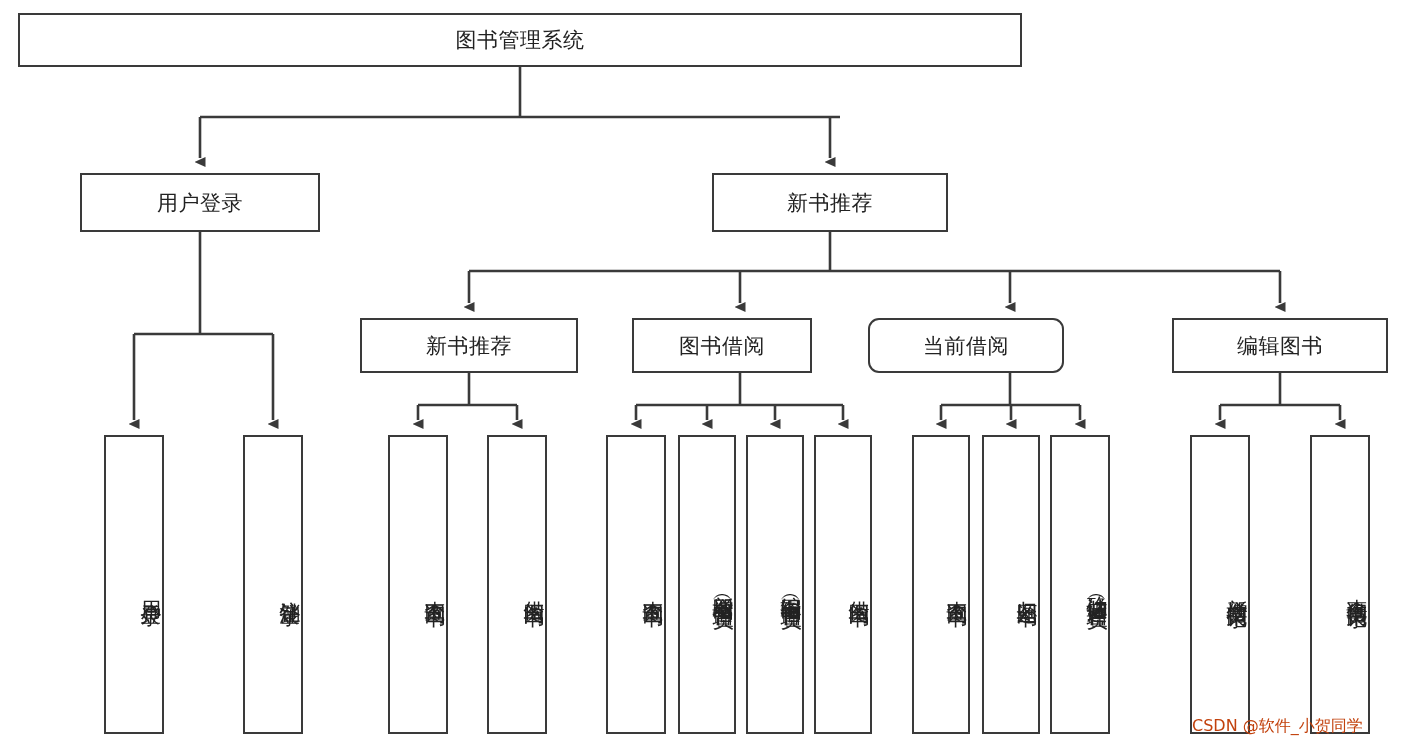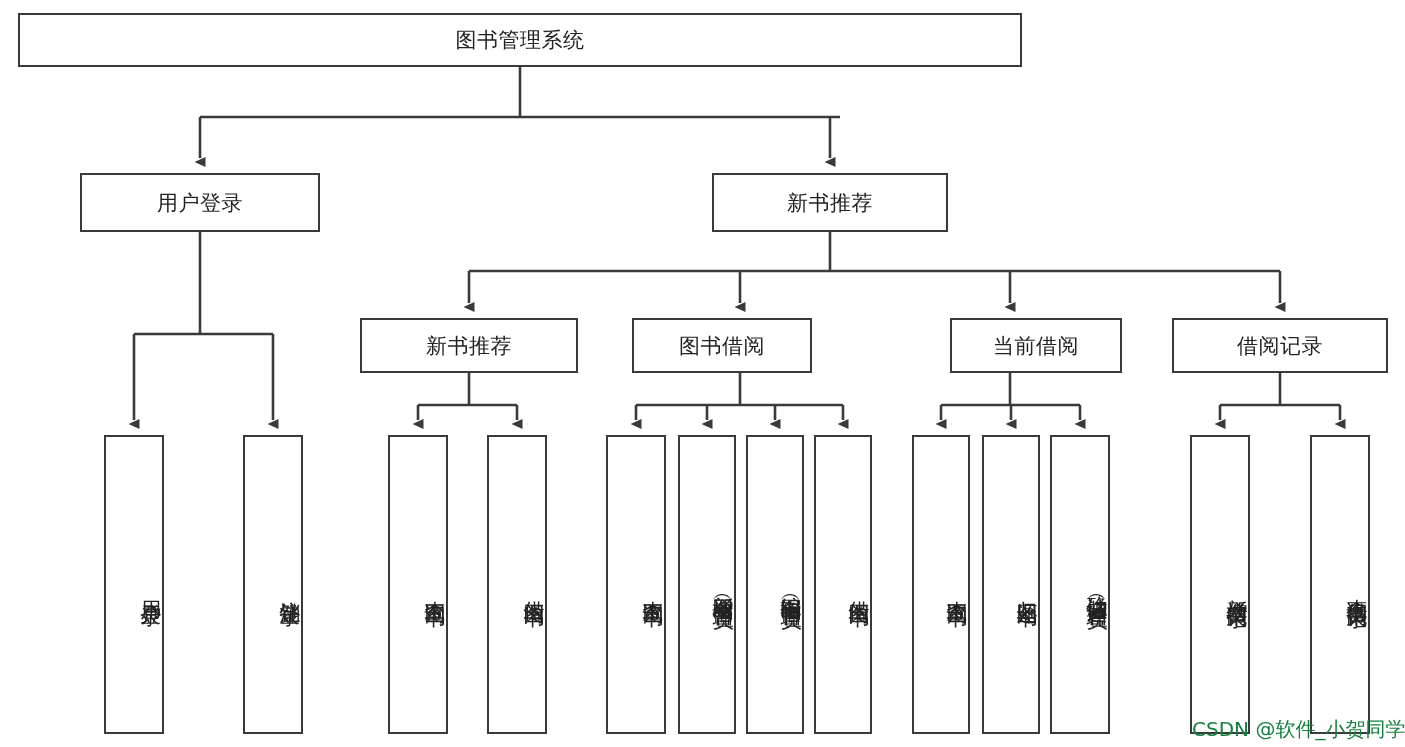--- a/index.html
+++ b/index.html
@@ -53,22 +53,22 @@
     align-items: flex-start;
   }
   .node-label {
     display: block;
     white-space: nowrap;
   }
   #watermark {
     position: absolute;
     left: 1192px;
     top: 716px;
-    font-size: 20px;
-    color: #15803d;
+    font-size: 16px;
+    color: #c2410c;
     white-space: nowrap;
     user-select: none;
   }
 </style>
 </head>
 <body>
 
 <div id="diagram-root">
 
   <svg id="connectors" viewBox="0 0 1405 747" xmlns="http://www.w3.org/2000/svg">
@@ -132,25 +132,25 @@
   <div class="node horizontal" style="left:712px; top:173px; width:236px; height:59px;">
     <span class="node-label">新书推荐</span>
   </div>
 
   <div class="node horizontal" style="left:360px; top:318px; width:218px; height:55px;text-align:center;">
     <span class="node-label">新书推荐</span>
   </div>
   <div class="node horizontal" style="left:632px; top:318px; width:180px; height:55px;">
     <span class="node-label">图书借阅</span>
   </div>
-  <div class="node horizontal" style="left:950px; top:318px; width:172px; height:55px;">
+  <div class="node horizontal" style="left:868px; top:318px; width:196px; height:55px;border-radius:11px;">
     <span class="node-label">当前借阅</span>
   </div>
   <div class="node horizontal" style="left:1172px; top:318px; width:216px; height:55px;">
-    <span class="node-label">借阅记录</span>
+    <span class="node-label">编辑图书</span>
   </div>
 
   <div class="node vertical" style="left:104px; top:435px; width:60px; height:299px;">
     <span class="node-label">用户登录</span>
   </div>
   <div class="node vertical" style="left:243px; top:435px; width:60px; height:299px;">
     <span class="node-label">注销登录</span>
   </div>
   <div class="node vertical" style="left:388px; top:435px; width:60px; height:299px;">
     <span class="node-label">查询图书</span>

